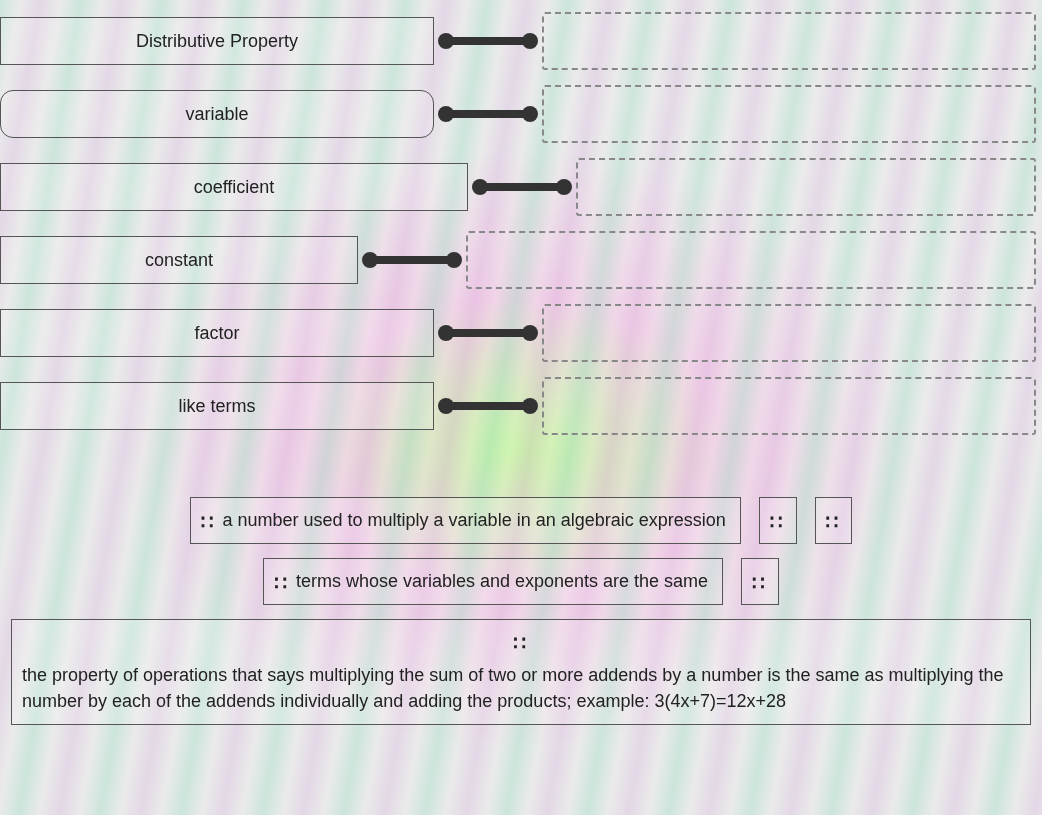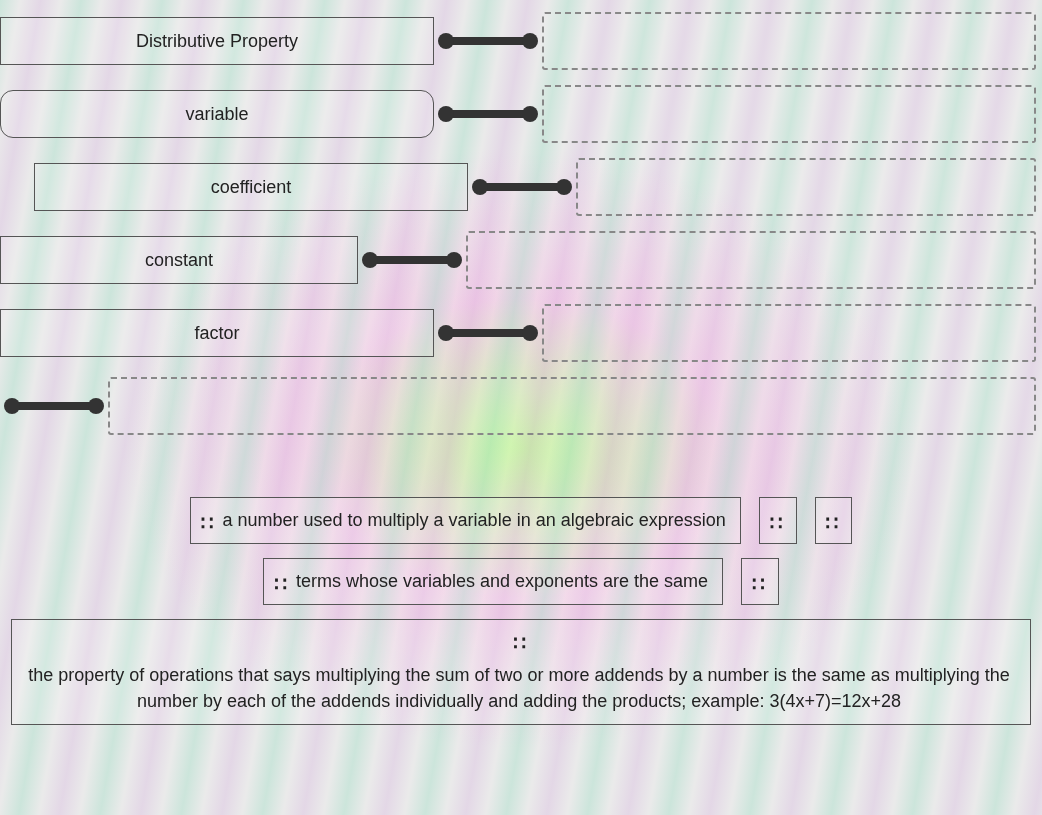--- a/index.html
+++ b/index.html
@@ -89,25 +89,25 @@
     gap: 14px 18px;
     justify-content: center;
   }
 
   .answer-box {
     border: 1px solid #555;
     background: rgba(255,255,255,0.15);
     padding: 10px 14px 10px 10px;
     font-size: 18px;
     display: flex;
-    align-items: flex-end;
+    align-items: center;
     gap: 10px;
     line-height: 1.4;
   }
-  .answer-box.full { width: 1020px; flex-direction: column; align-items: center; text-align: center; }
+  .answer-box.full { width: 1020px; flex-direction: column; align-items: center; text-align: left; }
   .answer-box.full .txt { width: 100%; }
 
   .grip {
     font-weight: bold;
     font-size: 16px;
     letter-spacing: -1px;
     color: #222;
     flex: 0 0 auto;
     line-height: 1;
     padding-top: 3px;
@@ -133,21 +133,21 @@
     <div class="match-row">
       <div class="term-box" style="width: 434px; border-radius: 13px;">
         <span>variable</span>
       </div>
       <div class="connector">
         <div class="bar"></div>
       </div>
       <div class="drop-box"></div>
     </div>
     <div class="match-row">
-      <div class="term-box" style="width: 434px; margin-left: 34px;">
+      <div class="term-box" style="width: 468px;">
         <span>coefficient</span>
       </div>
       <div class="connector">
         <div class="bar"></div>
       </div>
       <div class="drop-box"></div>
     </div>
     <div class="match-row">
       <div class="term-box" style="width: 358px;">
         <span>constant</span>
@@ -160,20 +160,23 @@
     <div class="match-row">
       <div class="term-box" style="width: 434px; padding-left: 12px;">
         <span>factor</span>
       </div>
       <div class="connector">
         <div class="bar"></div>
       </div>
       <div class="drop-box"></div>
     </div>
     <div class="match-row">
+      <div class="term-box" style="width: 434px;">
+        <span>like terms</span>
+      </div>
       <div class="connector">
         <div class="bar"></div>
       </div>
       <div class="drop-box"></div>
     </div>
   </div>
 
 <div class="answers-area" id="answers">
     <div class="answer-box">
       <span class="grip"></span>

